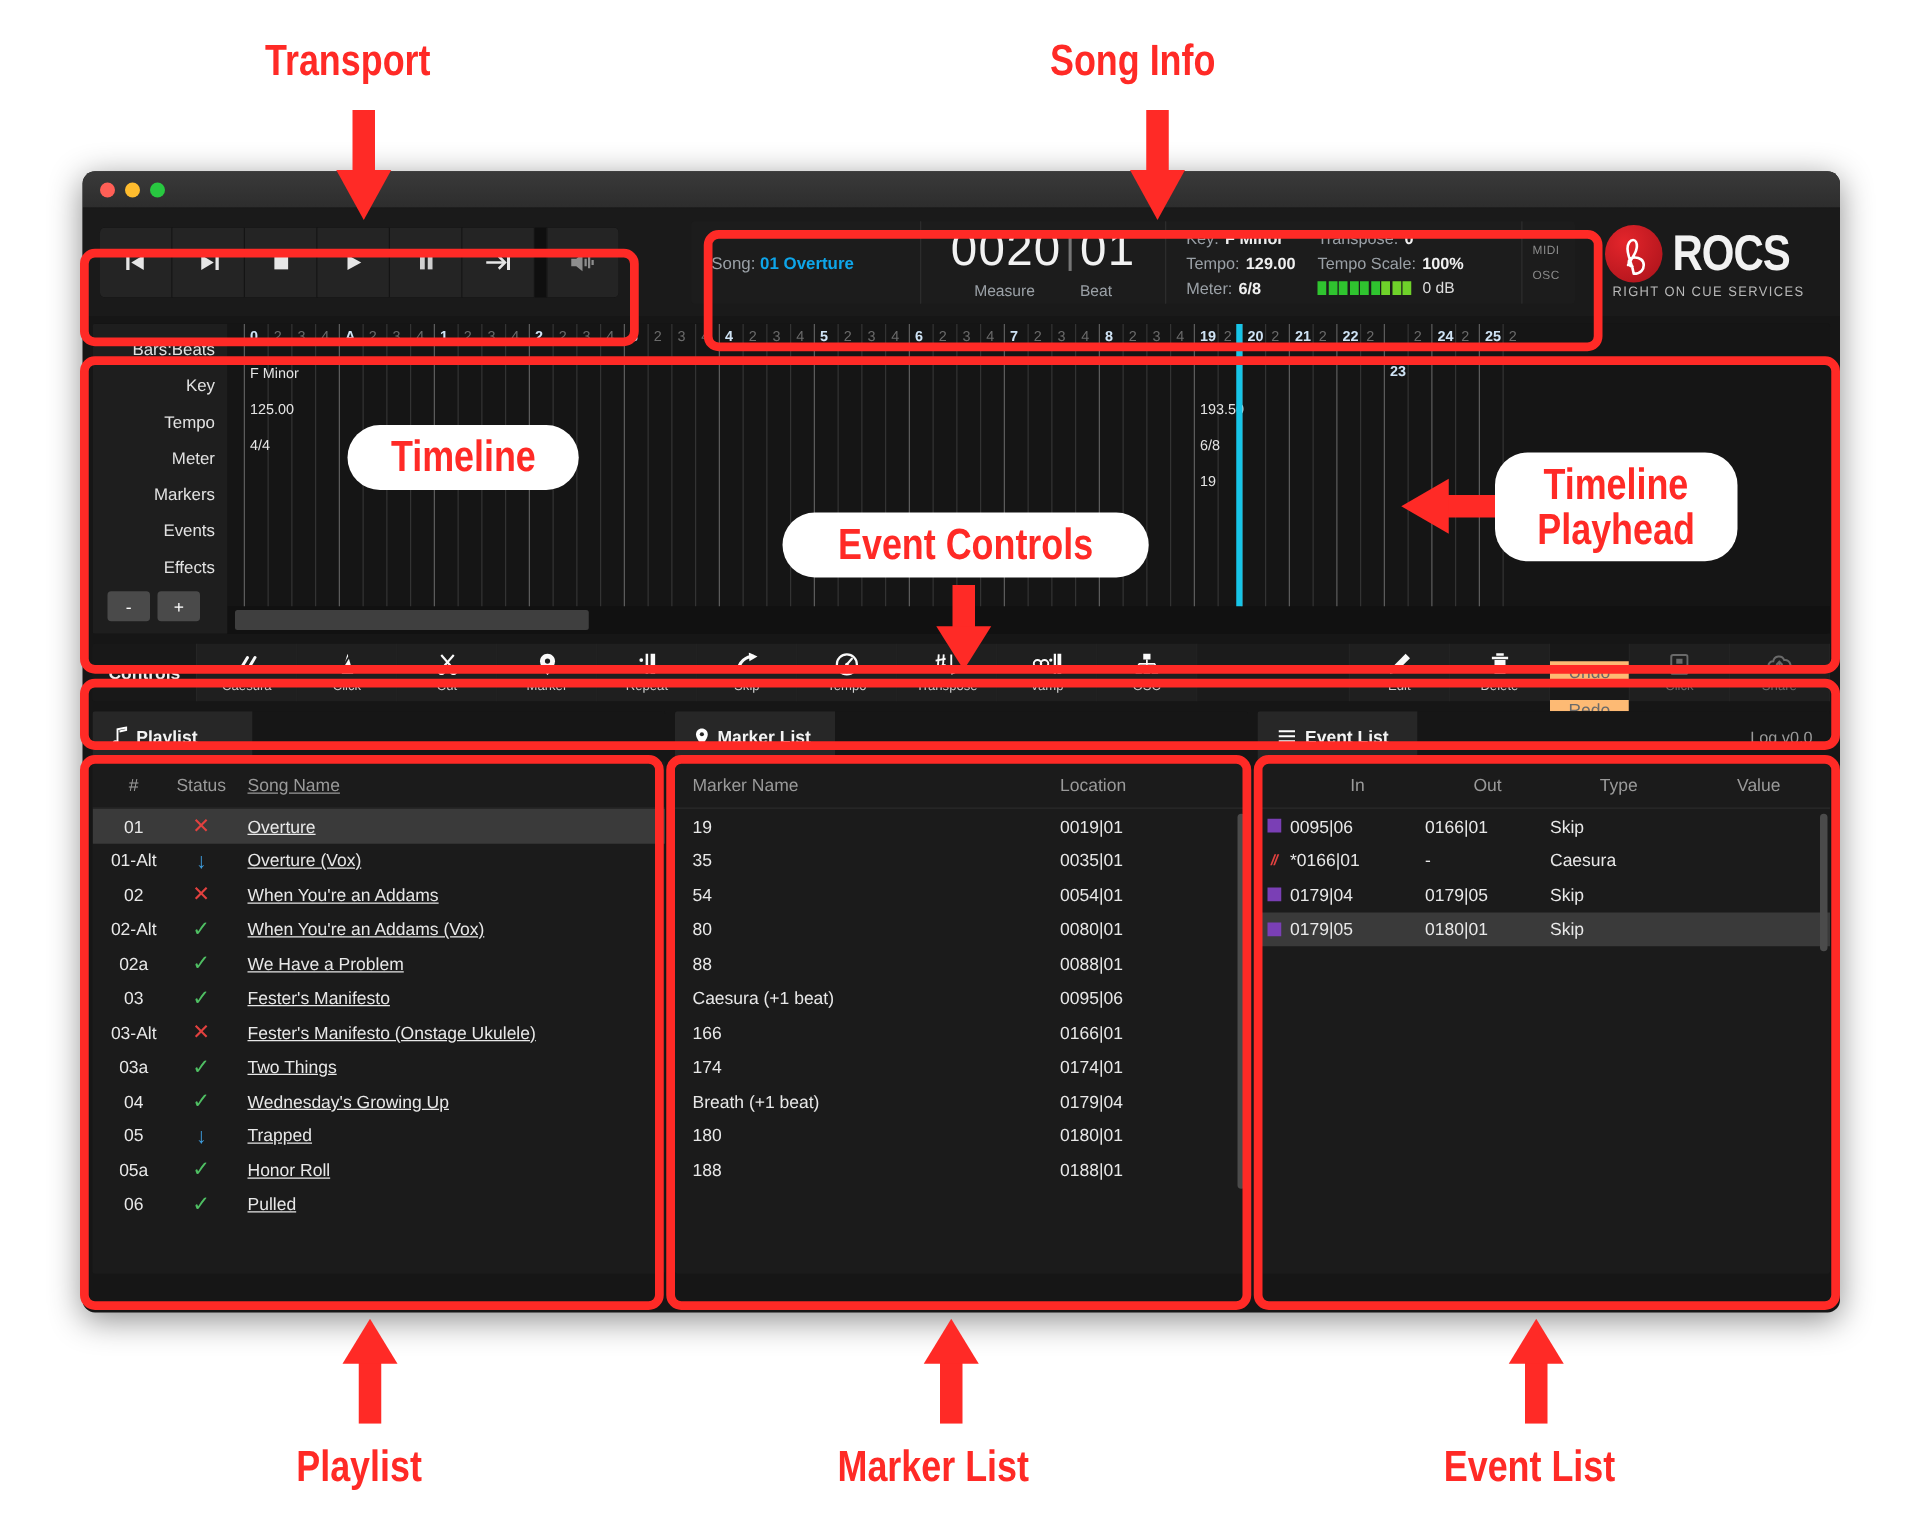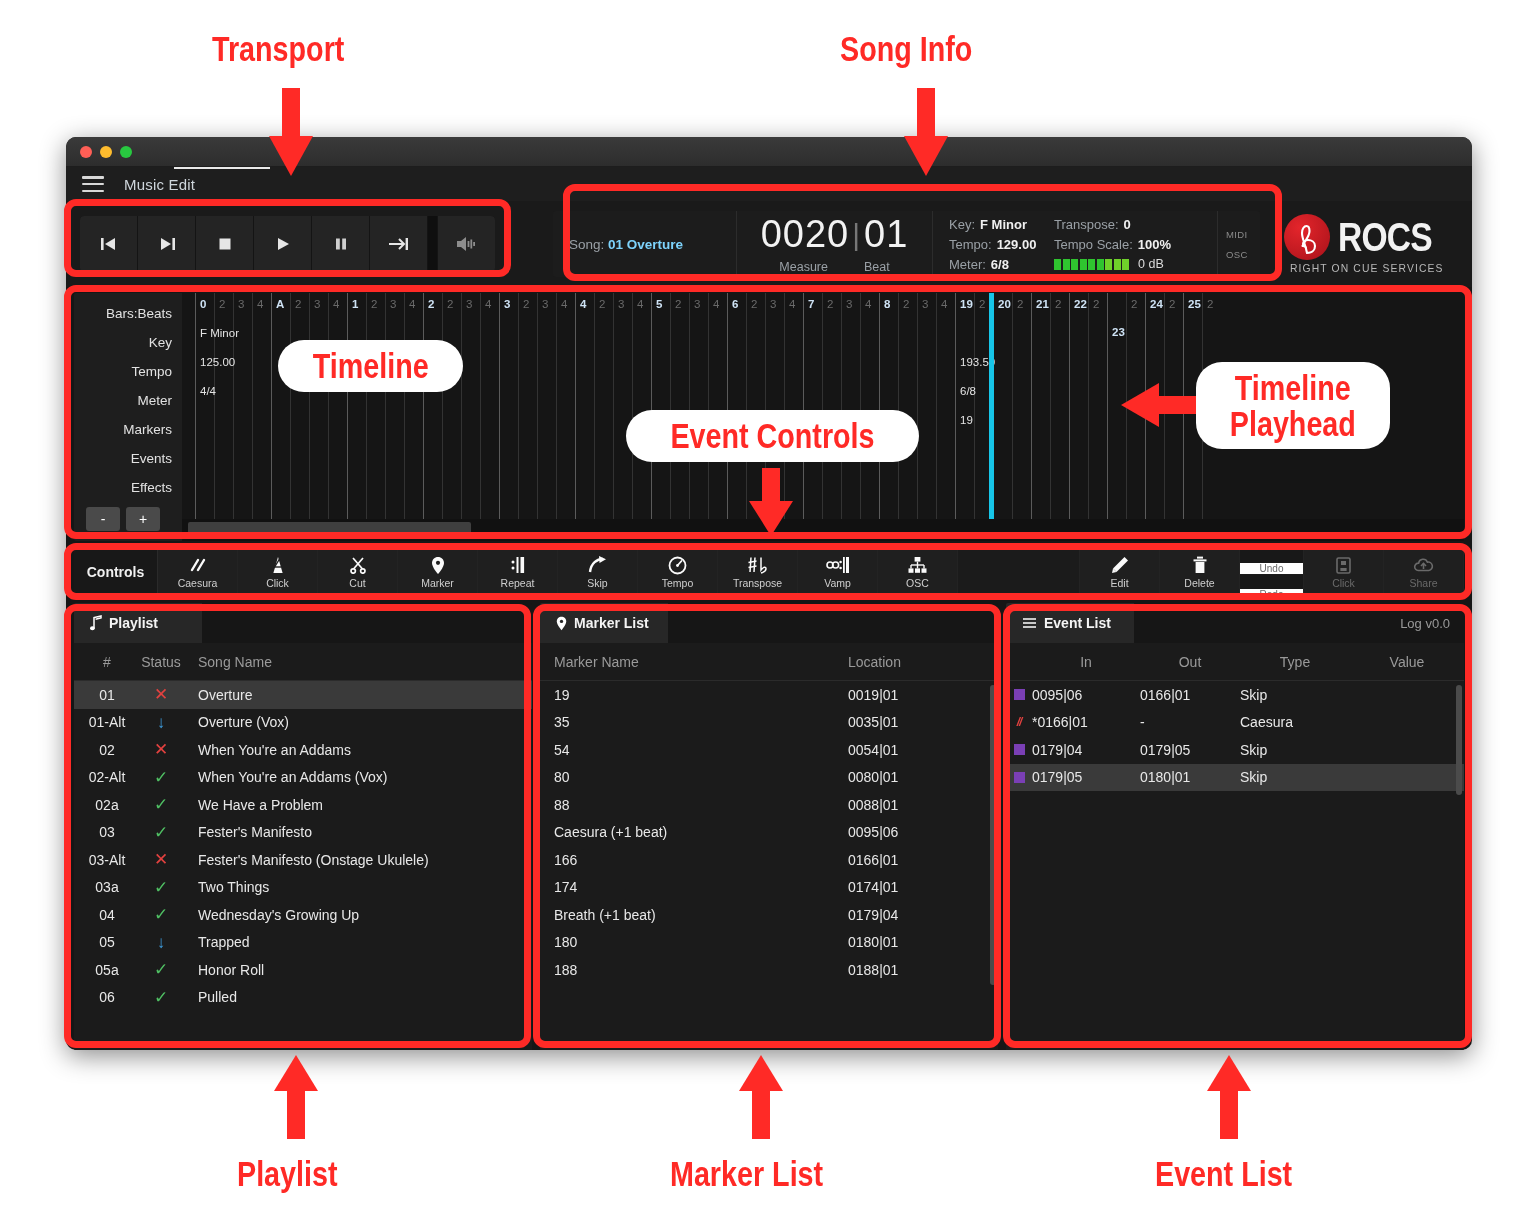--- a/index.html
+++ b/index.html
@@ -50,21 +50,21 @@
   .tbtn:last-child{border-right:none;}
   .tbtn.sep{ margin-left:9px; border-left:1px solid #141414; }
 
   .songinfo{
     margin-left:58px; height:66px; background:#1c1c1c; border-radius:3px;
     display:flex; align-items:stretch; flex:0 0 705px;
   }
   .si-cell{ display:flex; flex-direction:column; justify-content:center; border-right:1px solid #2c2c2c; }
   .si-song{ width:184px; padding-left:16px; }
   .si-song .lbl{ color:#9aa0a6; font-size:13.5px;}
-  .si-song .lbl b{ color:#7dd3fc; font-weight:bold; }
+  .si-song .lbl b{ color:#0ea5e9; font-weight:bold; }
   .si-counter{ width:196px; align-items:center; }
   .si-counter .nums{ font-size:38px; color:#f2f2f2; letter-spacing:1px; line-height:1; font-weight:300;}
   .si-counter .nums .sepbar{ color:#777; font-size:30px; vertical-align:2px; padding:0 3px;}
   .si-counter .subs{ display:flex; gap:36px; margin-top:7px; color:#9aa0a6; font-size:12.5px;}
   .si-keys{ width:285px; padding-left:16px; justify-content:center; gap:4px; display:flex;}
   .kv-grid{ display:grid; grid-template-columns: 105px 155px; row-gap:5px; font-size:13px; }
   .kv-grid .k{ color:#9aa0a6; }
   .kv-grid .k b{ color:#f0f0f0; font-weight:bold; margin-left:5px;}
   .meterwrap{ display:flex; align-items:center; gap:9px;}
   .meterbars{ display:flex; gap:1.5px; }
@@ -106,22 +106,22 @@
   .ctrlbar{ margin:8px 8px 0 8px; height:46px; background:#181818; display:flex; align-items:stretch; border-radius:2px;}
   .ctrl-title{ width:84px; display:flex; align-items:center; justify-content:center; color:#f0f0f0;
     font-size:14px; font-weight:bold; border-right:1px solid #2a2a2a;}
   .cbtn{ width:80px; display:flex; flex-direction:column; align-items:center; justify-content:center; gap:2px;
     border-right:1px solid #232323; background:#1f1f1f; cursor:pointer;}
   .cbtn .ic{ height:19px; display:flex; align-items:center; justify-content:center; color:#fafafa;}
   .cbtn .lb{ font-size:10.5px; color:#cfcfcf;}
   .cbtn.spacer{ flex:1; background:#1b1b1b; border-right:1px solid #232323; cursor:default;}
   .cbtn.dim .ic, .cbtn.dim .lb{ color:#6a6a6a;}
   .urbtn{ width:64px; display:flex; flex-direction:column; border-right:1px solid #232323;}
-  .urbtn div{ flex:1; display:flex; align-items:center; justify-content:center; font-size:10px; color:#6a6a6a;
-    background:#ffffff; cursor:pointer;margin-top:14px;}
+  .urbtn div{ flex:1; display:flex; align-items:center; justify-content:center; font-size:14px; color:#6a6a6a;
+    background:#fdba74; cursor:pointer;margin-top:14px;}
   .urbtn div:first-child{ border-bottom:1px solid #1b1b1b;}
 
   
   .panels{ margin:8px 8px 8px 8px; height:450px; display:flex; gap:8px;}
   .panel{ flex:1; background:#1b1b1b; display:flex; flex-direction:column; border-radius:2px; overflow:hidden;}
   .ptabs{ height:40px; background:#161616; display:flex; align-items:stretch;}
   .ptab{ min-width:128px; display:flex; align-items:center; gap:7px; padding:0 16px;
     background:#272727; color:#f4f4f4; font-size:14px; font-weight:bold; cursor:pointer;}
   .ptab .ic{ display:flex; align-items:center; color:#fff;}
   .ptab-rest{ flex:1; background:#161616; display:flex; align-items:center; justify-content:flex-end; padding-right:14px;
@@ -129,21 +129,21 @@
   .phead{ height:38px; background:#1b1b1b; display:flex; align-items:center; color:#9a9a9a; font-size:14px;
     border-bottom:1px solid #2b2b2b;}
   .prows{ flex:1; overflow:hidden; position:relative;}
   .prow{ height:27.5px; display:flex; align-items:center; color:#e8e8e8; font-size:14px;}
   .prow.sel{ background:#3a3a3a;}
   .scrollthumb{ position:absolute; right:2px; width:6px; background:#4b4b4b; border-radius:3px;}
 
   
   .c-num{ width:66px; text-align:center; }
   .c-status{ width:42px; display:flex; align-items:center; justify-content:center;}
-  .c-song{ flex:1; padding-left:16px;}
+  .c-song{ flex:1; padding-left:16px;text-decoration:underline;}
   .st-x{ color:#e2413f; font-size:17px; line-height:1;}
   .st-ok{ color:#4fbf63; font-size:17px; line-height:1;}
   .st-dl{ color:#3f9fe0; font-size:17px; line-height:1;}
 
   
   .m-name{ flex:1; padding-left:14px;}
   .m-loc{ width:150px; }
 
   
   .e-sw{ width:26px; display:flex; align-items:center; justify-content:center;}
@@ -173,29 +173,20 @@
 <div id="root">
 
   <div class="app-window">
 
     <div class="titlebar">
       <div class="tl-dot dot-r"></div>
       <div class="tl-dot dot-y"></div>
       <div class="tl-dot dot-g"></div>
     </div>
 
-    <div class="menubar">
-      <div class="menu-underline"></div>
-      <div class="hamburger">
-          <i></i>
-          <i></i>
-          <i></i>
-        </div>
-      <div class="menu-title">Music Edit</div>
-    </div>
 
     <div class="topbar">
 
       <div class="transport">
         <div class="tbtn">
           <svg width="18" height="16" viewBox="0 0 18 16" aria-hidden="true">
             <rect x="1" y="2" width="2.6" height="12" fill="#e6e6e6"></rect>
             <polygon points="15,2 15,14 5,8" fill="#e6e6e6"></polygon>
           </svg>
         </div>

